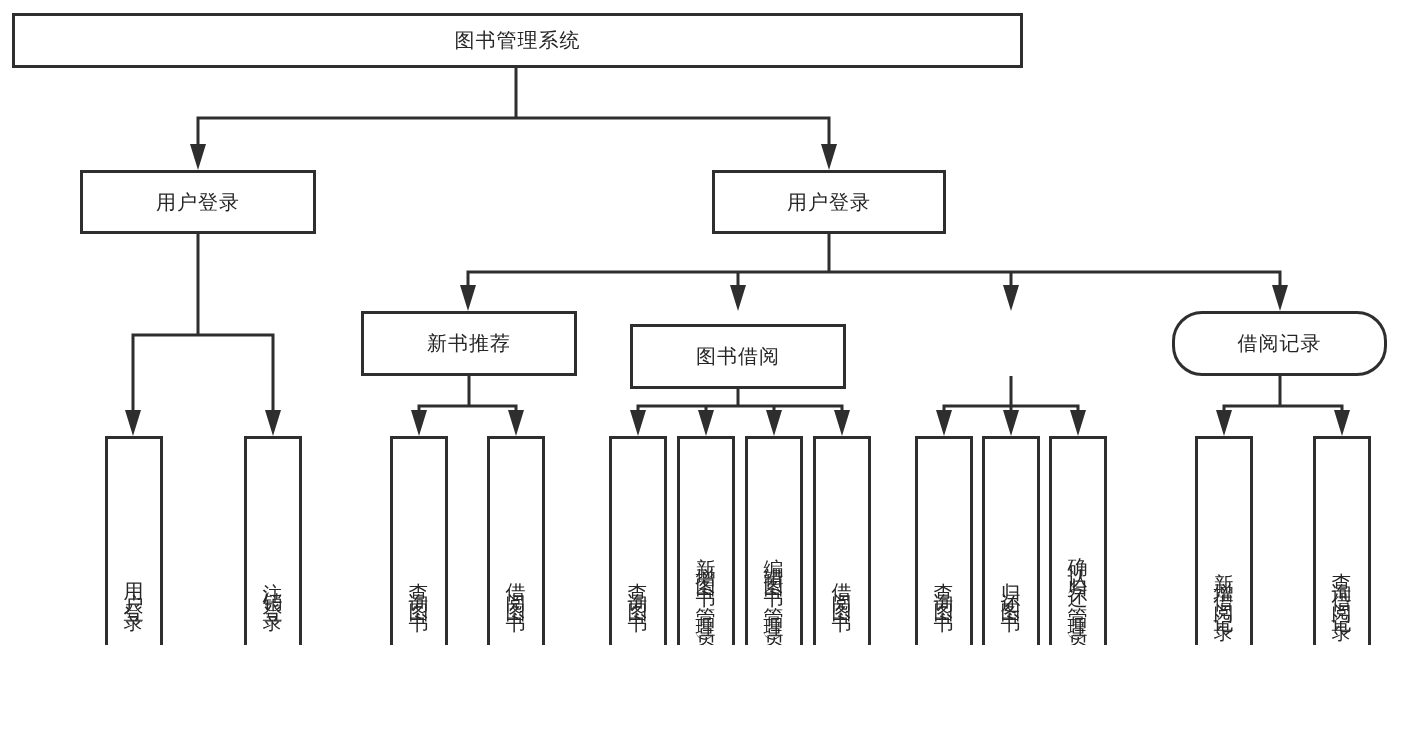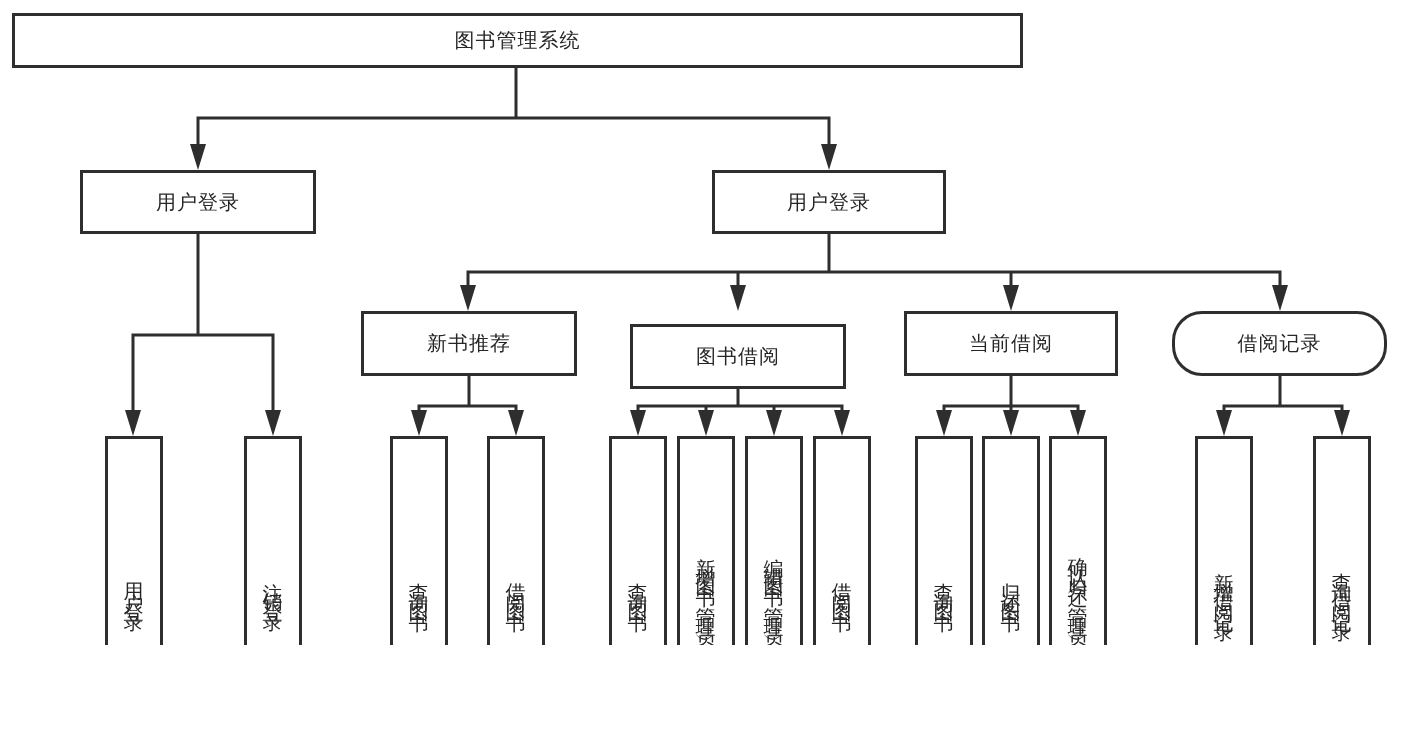--- a/index.html
+++ b/index.html
@@ -78,21 +78,20 @@
     </g>
   </svg>
 
   <div class="node" style="left:12px;top:13px;width:1011px;height:55px;">图书管理系统</div>
 
   <div class="node" style="left:80px;top:170px;width:236px;height:64px;">用户登录</div>
   <div class="node" style="left:712px;top:170px;width:234px;height:64px;">用户登录</div>
 
   <div class="node" style="left:361px;top:311px;width:216px;height:65px;">新书推荐</div>
   <div class="node" style="left:630px;top:324px;width:216px;height:65px;">图书借阅</div>
-  <div class="node" style="left:904px;top:311px;width:214px;height:65px;">当前借阅</div>
   <div class="node" style="left:1172px;top:311px;width:215px;height:65px;border-radius:30px;">借阅记录</div>
 
   <div class="leaf" style="left:105px;">用户登录</div>
   <div class="leaf" style="left:244px;">注销登录</div>
 
   <div class="leaf" style="left:390px;">查询图书</div>
   <div class="leaf" style="left:487px;">借阅图书</div>
 
   <div class="leaf" style="left:609px;">查询图书</div>
   <div class="leaf" style="left:677px;">新增图书（管理员）</div>

